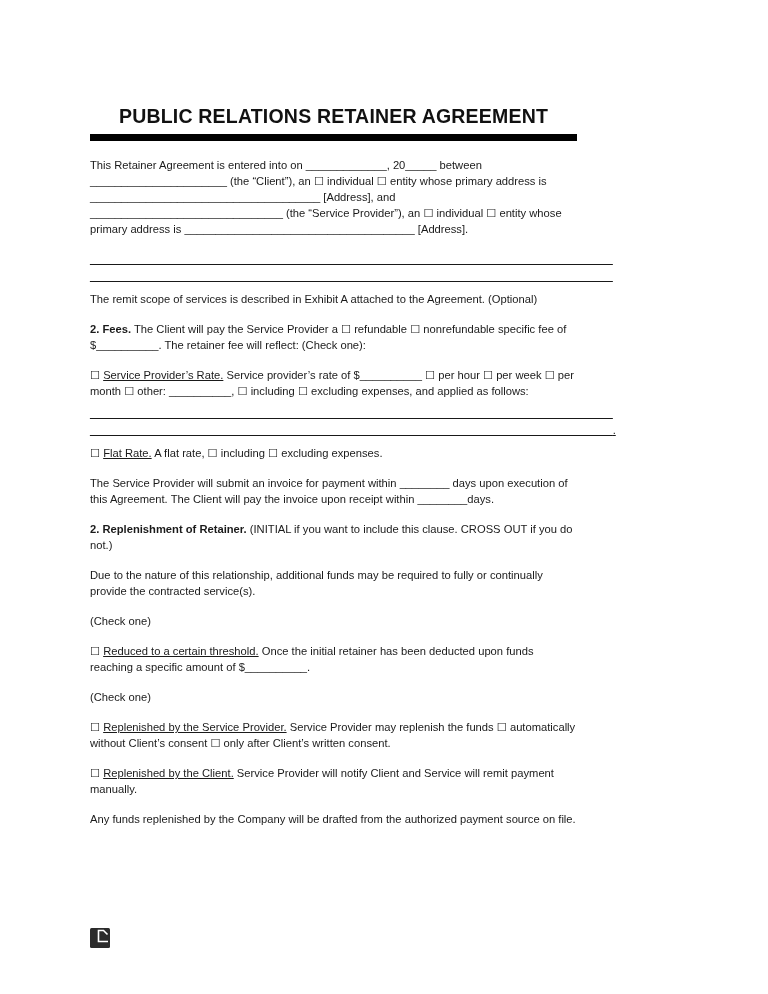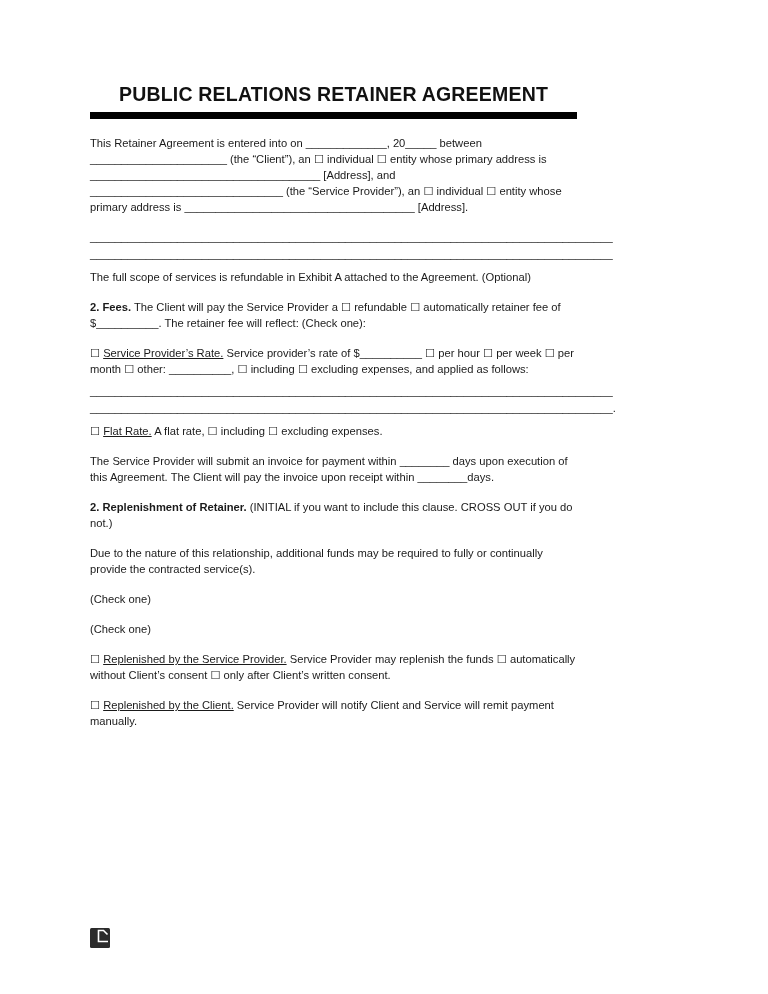--- a/index.html
+++ b/index.html
@@ -7,21 +7,21 @@
   .page {
     position: relative;
     width: 768px;
     height: 994px;
     background: #ffffff;
     font-family: "Liberation Sans", "DejaVu Sans", sans-serif;
     color: #1a1a1a;
     overflow: hidden;
   }
   .content {
-    padding: 83px 90px 0 90px;
+    padding: 105px 90px 0 90px;
     width: 667px;
   }
   h1.title {
     font-size: 19.5px;
     line-height: 23px;
     font-weight: bold;
     text-align: center;
     margin: 0 0 6px 0;
     color: #111111;
     letter-spacing: 0.2px;
@@ -33,21 +33,21 @@
   }
   p.para {
     font-size: 11.2px;
     line-height: 16px;
     margin: 0 0 14px 0;
     white-space: normal;
   }
   p.para.m6 { margin-bottom: 6px; }
   .b { font-weight: bold; }
   .ul { text-decoration: underline; text-underline-offset: 1px; text-align: right; }
-  .rules { margin: 0 0 6px 0; }
+  .rules { margin: 0 0 6px 0; text-decoration: underline; }
   .rule {
     font-size: 11.2px;
     line-height: 17px;
     letter-spacing: 0;
     color: #1a1a1a;
     white-space: nowrap;
   }
   .logo {
     position: absolute;
     left: 90px;
@@ -64,25 +64,25 @@
 
     <h1 class="title">PUBLIC RELATIONS RETAINER AGREEMENT</h1>
     <div class="divider"></div>
 
     <p class="para">This Retainer Agreement is entered into on _____________, 20_____ between ______________________ (the “Client”), an ☐ individual ☐ entity whose primary address is _____________________________________ [Address], and _______________________________ (the “Service Provider”), an ☐ individual ☐ entity whose primary address is _____________________________________ [Address].</p>
 
     <div class="rules">
       <div class="rule">____________________________________________________________________________________</div>
       <div class="rule">____________________________________________________________________________________</div>
     </div>
-    <p class="para">The full scope of services is refundable in Exhibit A attached to the Agreement. (Optional)</p>
+    <p class="para">The remit scope of services is described in Exhibit A attached to the Agreement. (Optional)</p>
 
     <p class="para">
       <span class="b">2. Fees.</span>
-      <span>The Client will pay the Service Provider a ☐ refundable ☐ automatically retainer fee of $__________. The retainer fee will reflect: (Check one):</span>
+      <span>The Client will pay the Service Provider a ☐ refundable ☐ nonrefundable specific fee of $__________. The retainer fee will reflect: (Check one):</span>
     </p>
 
     <p class="para m6">
       <span class="cb">☐</span>
       <span class="ul">Service Provider’s Rate.</span>
       <span>Service provider’s rate of $__________ ☐ per hour ☐ per week ☐ per month ☐ other: __________, ☐ including ☐ excluding expenses, and applied as follows:</span>
     </p>
     <div class="rules">
       <div class="rule">____________________________________________________________________________________</div>
       <div class="rule"><span>____________________________________________________________________________________</span><span>.</span></div>
@@ -99,35 +99,41 @@
     <p class="para">
       <span class="b">2. Replenishment of Retainer.</span>
       <span>(INITIAL if you want to include this clause. CROSS OUT if you do not.)</span>
     </p>
 
     <p class="para">Due to the nature of this relationship, additional funds may be required to fully or continually provide the contracted service(s).</p>
 
     <p class="para">(Check one)</p>
 
 
+    <p class="para">
+      <span class="cb">☐</span>
+      <span class="ul">Reduced to a certain threshold.</span>
+      <span>Once the initial retainer has been deducted upon funds reaching a specific amount of $__________.</span>
+    </p>
 
     <p class="para">(Check one)</p>
 
     <p class="para">
       <span class="cb">☐</span>
       <span class="ul">Replenished by the Service Provider.</span>
       <span>Service Provider may replenish the funds ☐ automatically without Client’s consent ☐ only after Client’s written consent.</span>
     </p>
 
     <p class="para">
       <span class="cb">☐</span>
       <span class="ul">Replenished by the Client.</span>
       <span>Service Provider will notify Client and Service will remit payment manually.</span>
     </p>
 
+    <p class="para">Any funds replenished by the Company will be drafted from the authorized payment source on file.</p>
 
   </div>
 
   <div class="logo">
     <svg width="20" height="20" viewBox="0 0 20 20" xmlns="http://www.w3.org/2000/svg">
       <rect x="0" y="0" width="20" height="20" rx="1.5" fill="#2b2b2b"></rect>
       <path d="M18 13.5 H8.5 V2.5 H13.5 L17.5 6.5" stroke="#ffffff" stroke-width="1.6" fill="none"></path>
     </svg>
   </div>
 </div>

